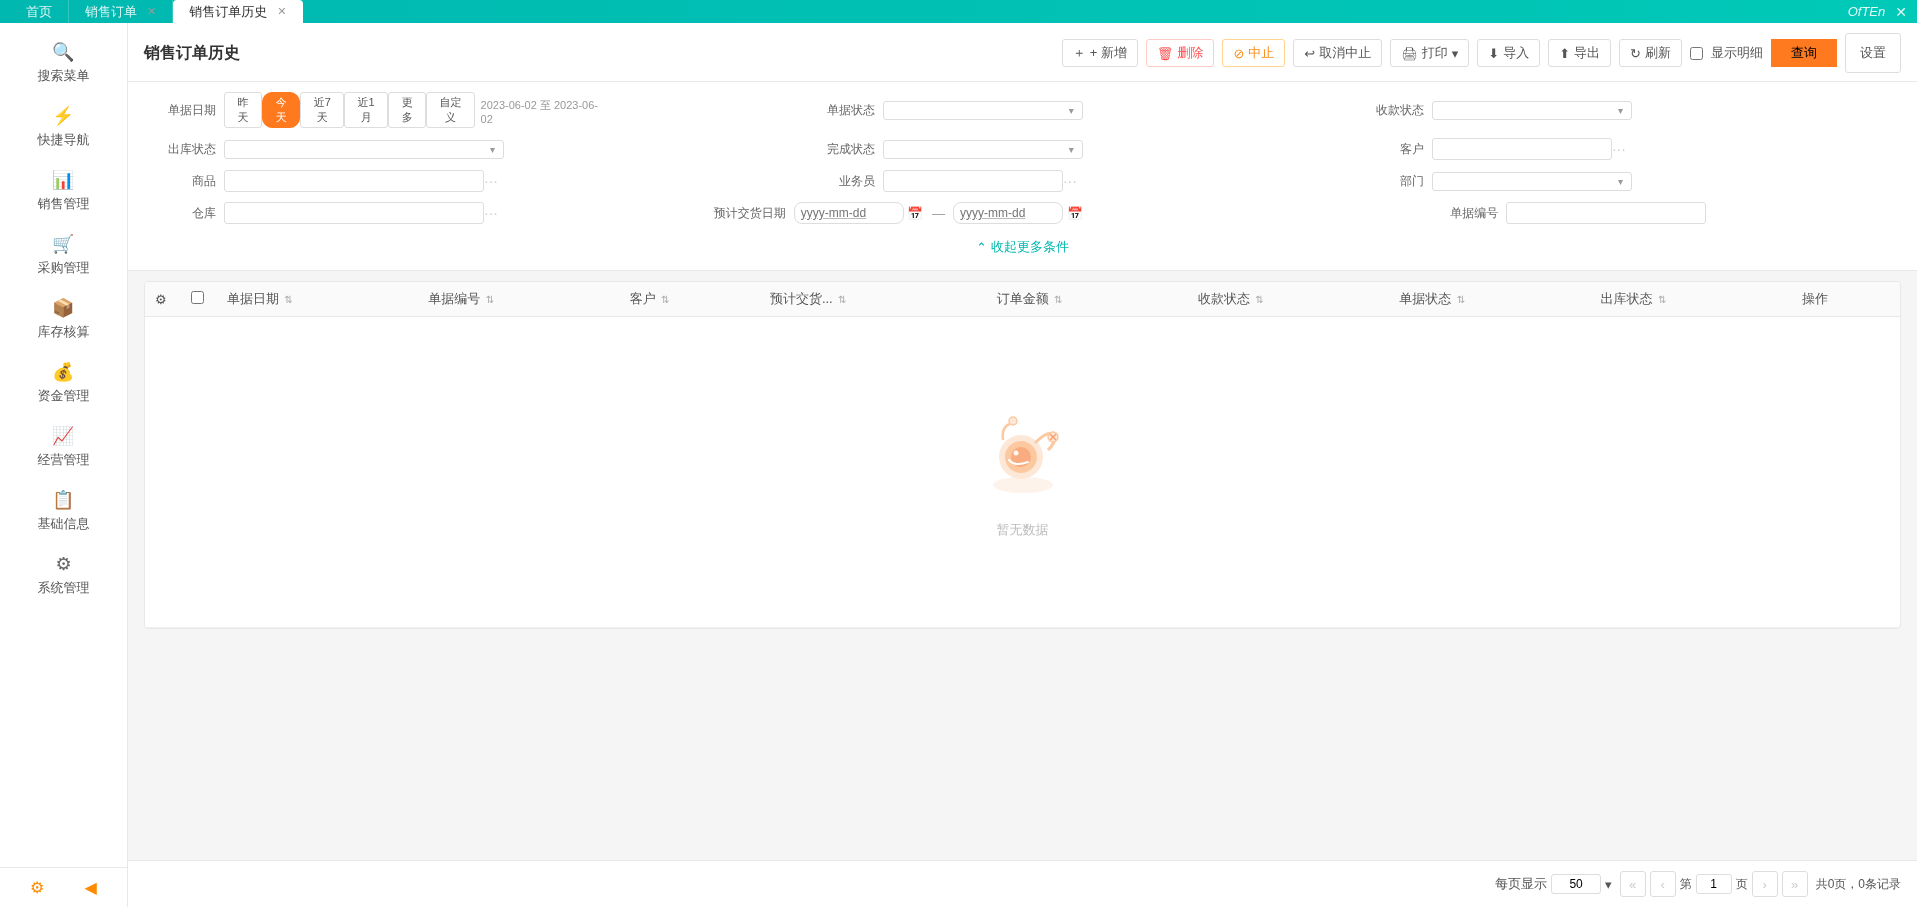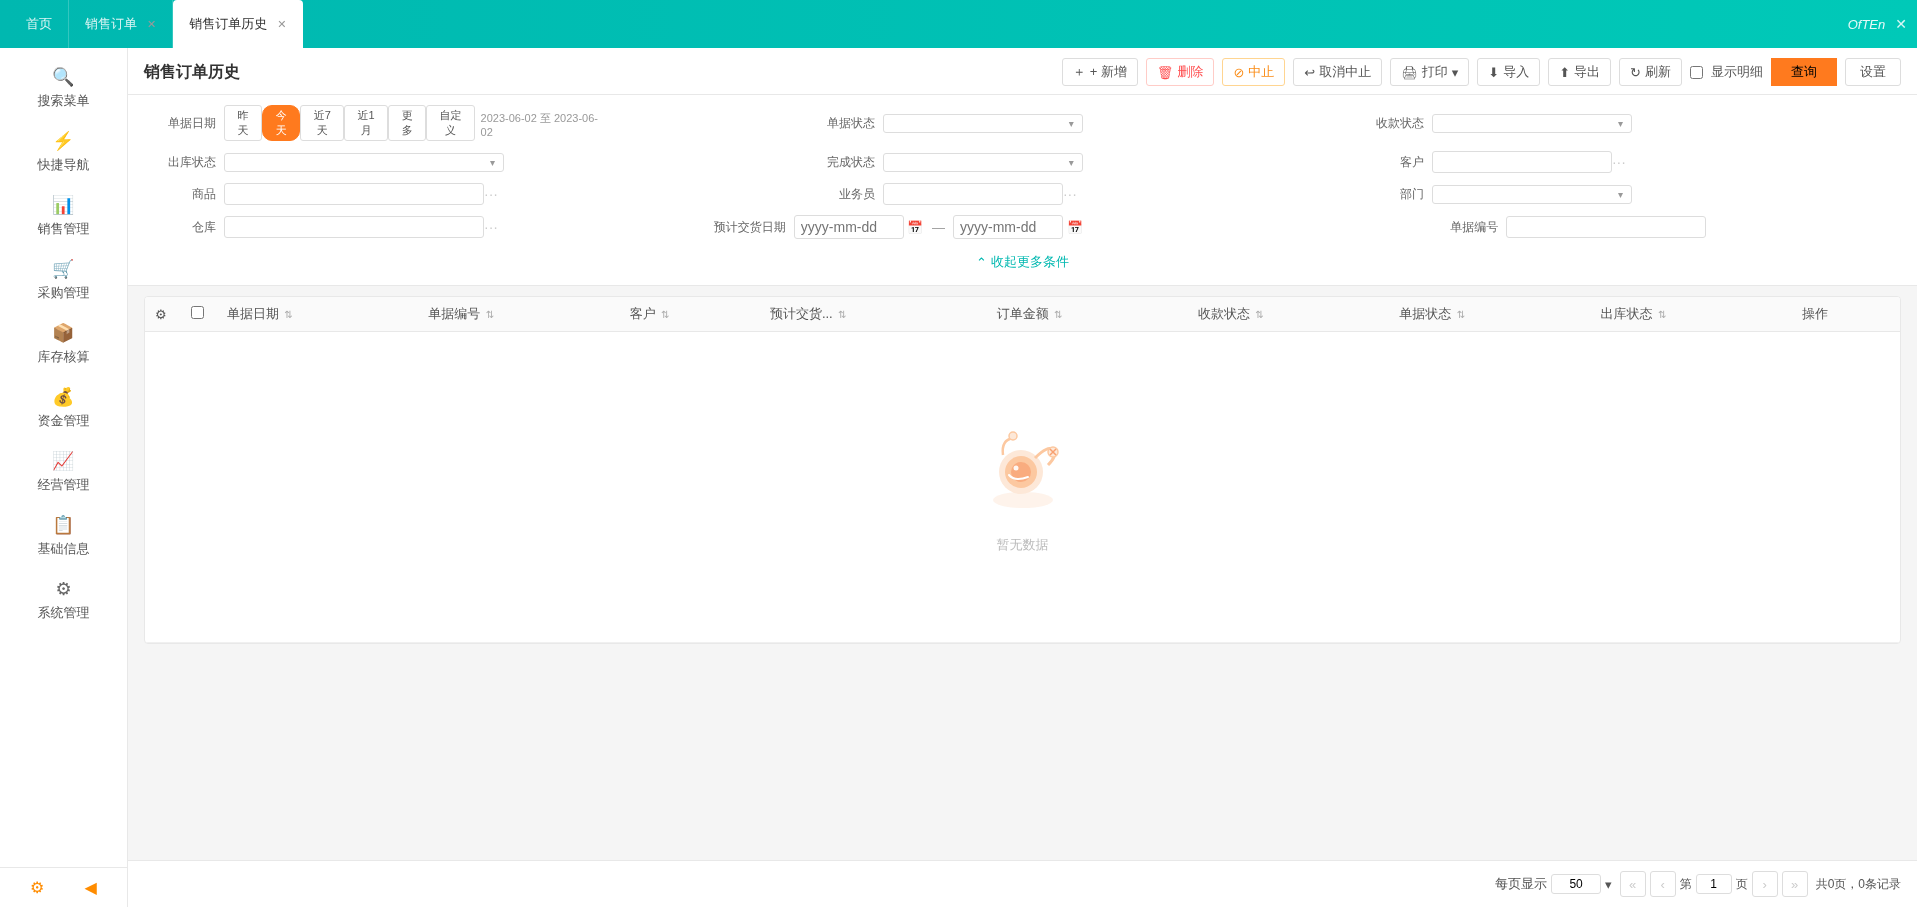--- a/index.html
+++ b/index.html
@@ -1,20 +1,20 @@
 <!DOCTYPE html>
 <html><head>
   <meta charset="utf-8">
   <style>
     * { box-sizing: border-box; margin: 0; padding: 0; font-family: 'Microsoft YaHei', Arial, sans-serif; font-size: 13px; }
     body { display: flex; flex-direction: column; height: 907px; width: 1917px; overflow: hidden; background: #f5f5f5; }
 
     
     .top-bar {
-      height: 48px;
+      height: 23px;
       background: linear-gradient(90deg, #00b8b0, #00c9b8);
       display: flex;
       align-items: center;
       padding: 0 10px;
       gap: 0;
       text-align: center;
     }
     .top-bar-tabs {
       display: flex;
       align-items: center;
@@ -153,21 +153,21 @@
       border: none;
       padding: 5px 20px;
       border-radius: 0;
       cursor: pointer;
       font-size: 13px;
     }
     .toolbar-btn-setting {
       background: #fff;
       color: #555;
       border: 1px solid #ddd;
-      padding: 4px 14px;
+      padding: 10px 14px;
       border-radius: 3px;
       cursor: pointer;
       font-size: 13px;
     }
     .display-toggle {
       display: flex;
       align-items: center;
       gap: 4px;
       font-size: 12px;
       color: #555;
@@ -260,26 +260,27 @@
       flex: 1;
       gap: 0;
     }
     .date-range-input {
       display: flex;
       align-items: center;
       gap: 4px;
     }
     .date-input {
       border: 1px solid #ddd;
-      border-radius: 3px;
+      border-radius: 8px;
       padding: 3px 6px;
       background: #fff;
       color: #bbb;
-      font-size: 14px;
+      font-size: 12px;
       width: 110px;
+      text-decoration: underline;
     }
     .date-icon { color: #ff7a1e; cursor: pointer; font-size: 13px; }
     .date-dash { color: #999; margin: 0 4px; }
     .collapse-btn {
       display: flex;
       align-items: center;
       justify-content: center;
       gap: 4px;
       color: #00b8b0;
       cursor: pointer;

